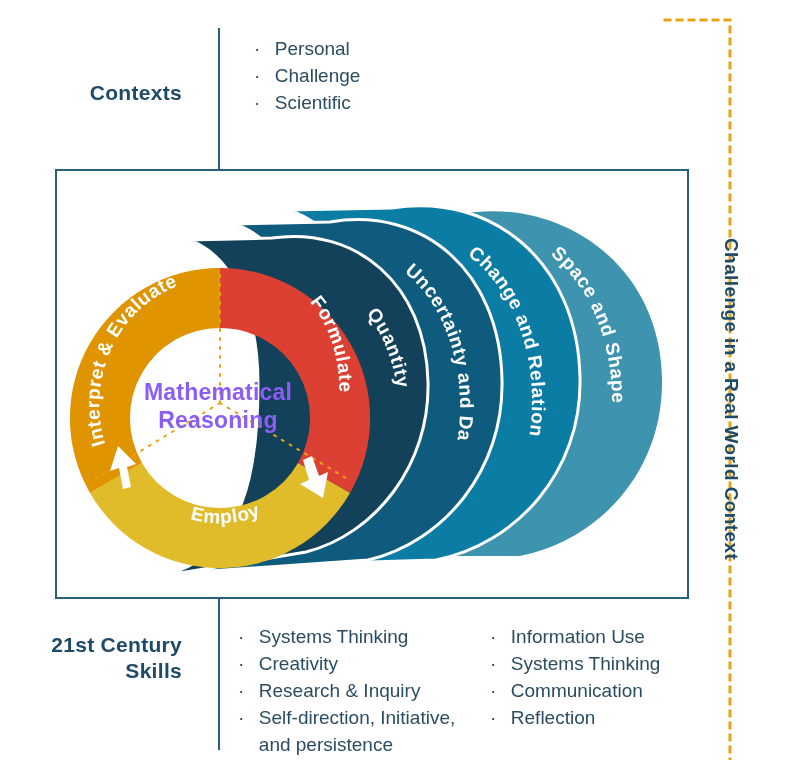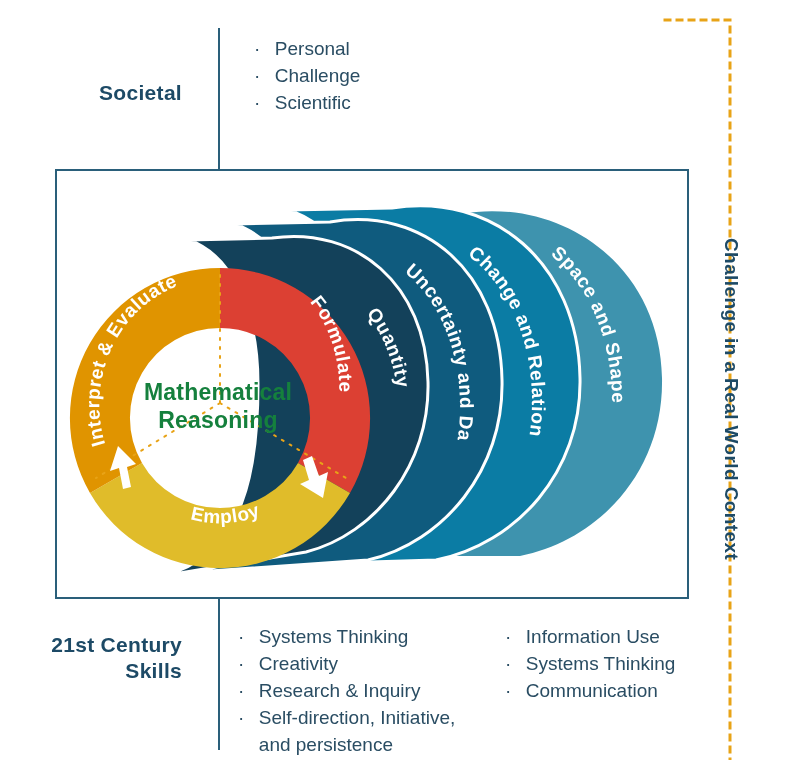--- a/index.html
+++ b/index.html
@@ -47,21 +47,21 @@
     color: #2a4d63;
     line-height: 1.42;
     white-space: nowrap;
   }
   .bullet-list div { }
   .bullet-list .b { letter-spacing: 0.2px; }
   .cont { display: inline-block; padding-left: 9px; }
 
   #contexts-items { left: 238px; top: 36px; margin-left: 16px; }
   #skills-items-1 { left: 238px; top: 624px; }
-  #skills-items-2 { left: 490px; top: 624px; margin-left: 15px; }
+  #skills-items-2 { left: 490px; top: 624px; }
 
   
   .divider {
     position: absolute;
     width: 2px;
     background: #2a5f7a;
   }
   #divider-top    { left: 218px; top: 28px;  height: 142px; }
   #divider-bottom { left: 218px; top: 598px; height: 152px; }
 
@@ -82,21 +82,21 @@
 
   
   #core-text {
     position: absolute;
     left: 118px;
     top: 378px;
     width: 200px;
     text-align: center;
     font-size: 23px;
     font-weight: bold;
-    color: #15803d;
+    color: #8b5cf6;
     line-height: 1.22;
     letter-spacing: 0.2px;
   }
 
   
   .arc-label {
     font-family: "Liberation Sans", sans-serif;
     font-weight: bold;
     fill: #ffffff;
   }
@@ -225,21 +225,21 @@
   </svg>
 
   <div id="core-text">
     <div>Mathematical</div>
     <div>Reasoning</div>
   </div>
 
   <div class="divider" id="divider-top"></div>
   <div class="divider" id="divider-bottom"></div>
 
-  <div class="side-label" id="contexts-label">Societal</div>
+  <div class="side-label" id="contexts-label">Contexts</div>
 
   <div class="bullet-list" id="contexts-items">
     <div>
       <span class="b">·</span>
       <span class="cont">Personal</span>
     </div>
     <div>
       <span class="b">·</span>
       <span class="cont">Challenge</span>
     </div>
@@ -283,17 +283,21 @@
       <span class="cont">Information Use</span>
     </div>
     <div>
       <span class="b">·</span>
       <span class="cont">Systems Thinking</span>
     </div>
     <div>
       <span class="b">·</span>
       <span class="cont">Communication</span>
     </div>
+    <div>
+      <span class="b">·</span>
+      <span class="cont">Reflection</span>
+    </div>
   </div>
 
   <div id="challenge-caption">Challenge in a Real World Context</div>
 
 </div>
 
 </body></html>

